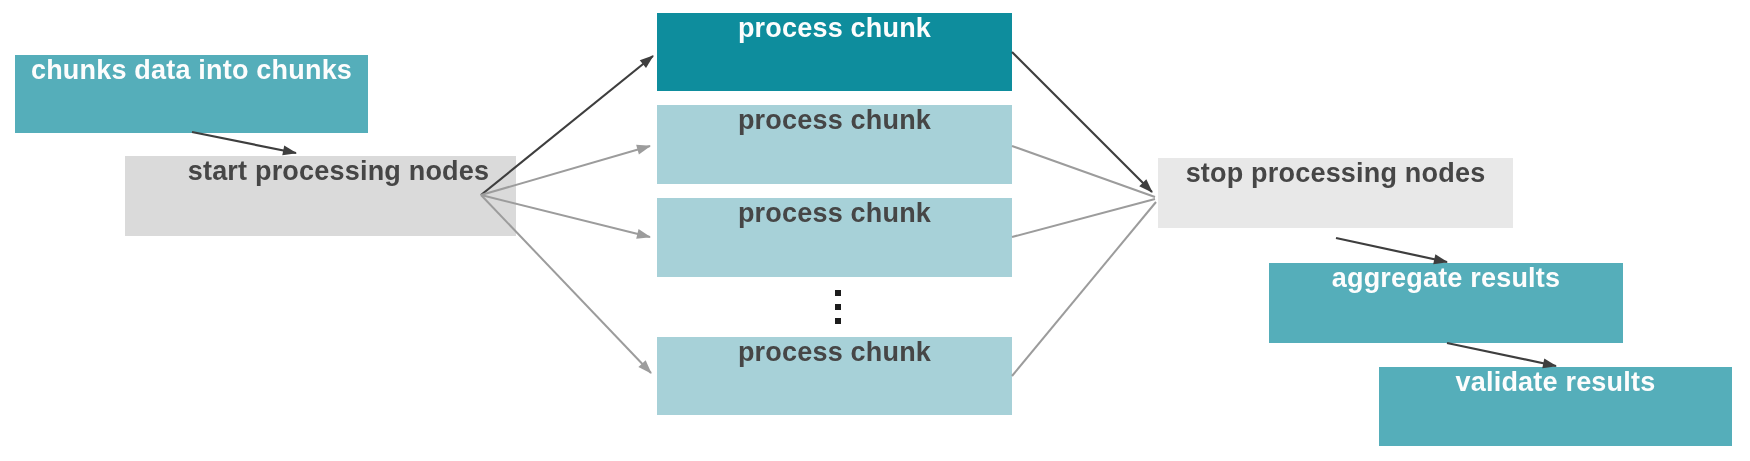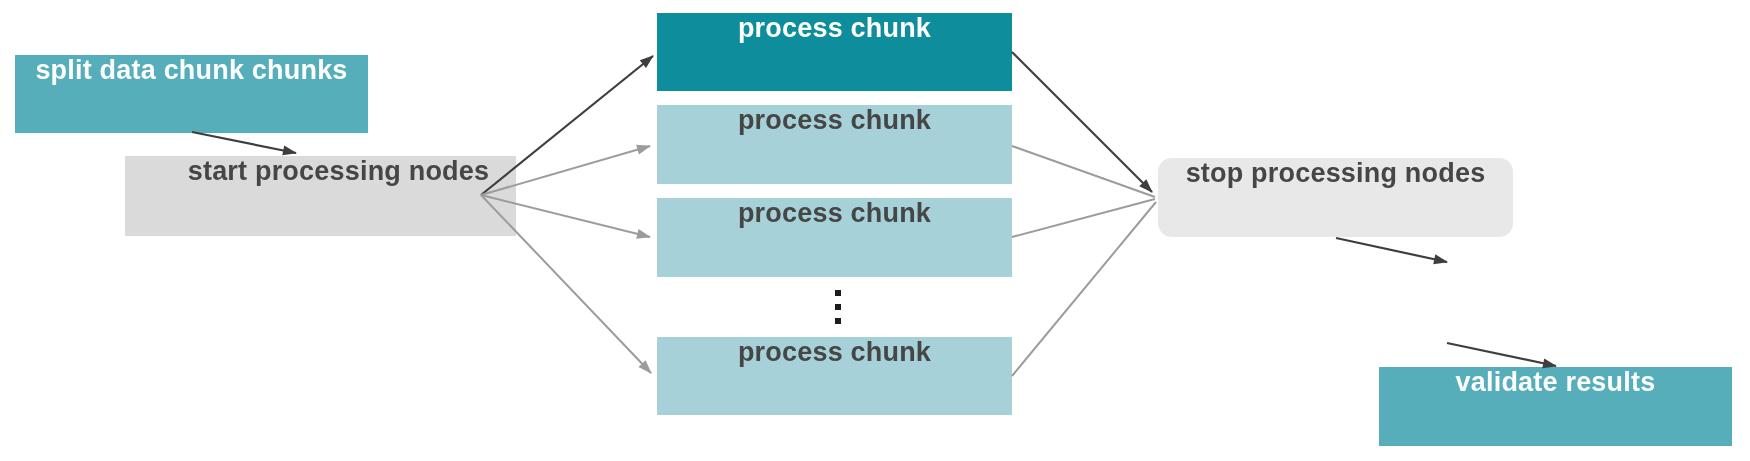--- a/index.html
+++ b/index.html
@@ -30,21 +30,21 @@
   .node--teal-light { background: var(--node-teal-light); color: var(--text-dark); }
   .node--gray       { background: var(--node-gray);       color: var(--text-dark); padding-left: 36px; }
   .node--gray-light { background: var(--node-gray-light); color: var(--text-dark); }
 
   #node-split     { left: 15px;   top: 55px;  width: 353px; height: 78px; }
   #node-start     { left: 125px;  top: 156px; width: 355px; height: 80px; }
   #node-chunk1    { left: 657px;  top: 13px;  width: 355px; height: 78px; }
   #node-chunk2    { left: 657px;  top: 105px; width: 355px; height: 79px; }
   #node-chunk3    { left: 657px;  top: 198px; width: 355px; height: 79px; }
   #node-chunk4    { left: 657px;  top: 337px; width: 355px; height: 78px; }
-  #node-stop      { left: 1158px; top: 158px; width: 355px; height: 79px; border-radius: 14px; }
+  #node-stop      { left: 1158px; top: 158px; width: 355px; height: 70px; }
   #node-aggregate { left: 1269px; top: 263px; width: 354px; height: 80px; }
   #node-validate  { left: 1379px; top: 367px; width: 353px; height: 79px; }
 
   .vertical-ellipsis {
     position: absolute;
     left: 833px;
     top: 290px;
     width: 10px;
     display: flex;
     flex-direction: column;
@@ -69,21 +69,21 @@
   .arrow-gray { stroke: var(--arrow-gray); stroke-width: 2;   fill: none; }
   .head-dark  { fill: var(--arrow-dark); }
   .head-gray  { fill: var(--arrow-gray); }
 </style>
 </head>
 <body>
 
 <div class="canvas">
 
   <div id="node-split" class="node node--teal">
-    <span>split data chunk chunks</span>
+    <span>chunks data into chunks</span>
   </div>
 
   <div id="node-start" class="node node--gray">
     <span>start processing nodes</span>
   </div>
 
   <div id="node-chunk1" class="node node--teal-dark">
     <span>process chunk</span>
   </div>
 
@@ -102,20 +102,23 @@
   </div>
 
   <div id="node-chunk4" class="node node--teal-light">
     <span>process chunk</span>
   </div>
 
   <div id="node-stop" class="node node--gray-light">
     <span>stop processing nodes</span>
   </div>
 
+  <div id="node-aggregate" class="node node--teal">
+    <span>aggregate results</span>
+  </div>
 
   <div id="node-validate" class="node node--teal">
     <span>validate results</span>
   </div>
 
   <svg class="arrows" width="1750" height="461" viewBox="0 0 1750 461">
     <defs>
       <marker id="mDark" markerUnits="userSpaceOnUse" markerWidth="16" markerHeight="12" refX="14" refY="6" orient="auto">
         <path d="M1,1 L15,6 L1,11 z" class="head-dark"></path>
       </marker>

